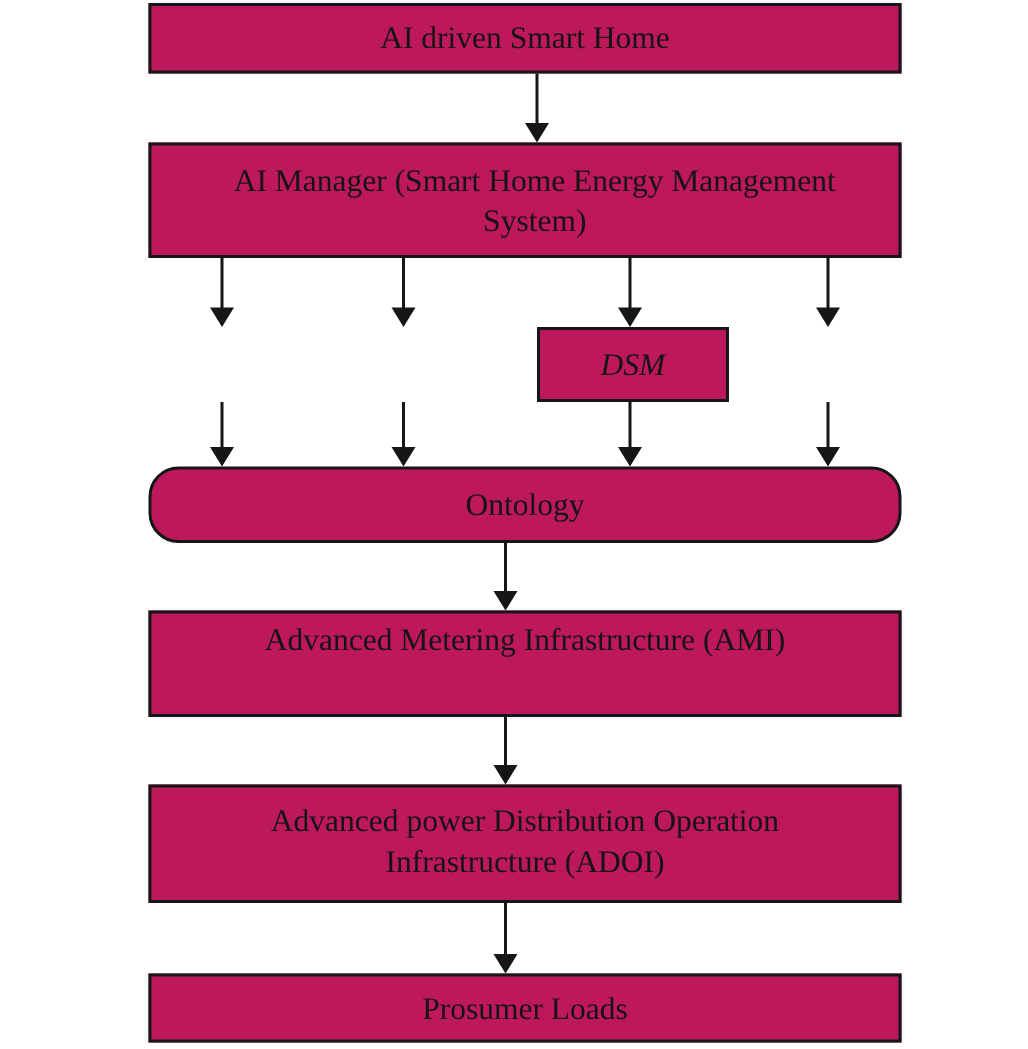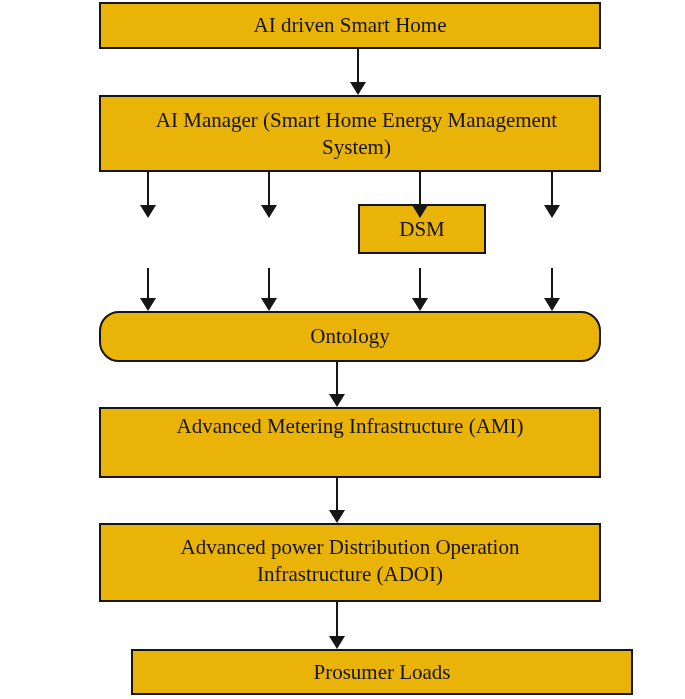--- a/index.html
+++ b/index.html
@@ -9,42 +9,42 @@
     height: 699px;
     background: #ffffff;
     font-family: "Liberation Serif", serif;
     color: #141414;
     overflow: hidden;
   }
   .box {
     position: absolute;
     box-sizing: border-box;
     border: 2px solid #161616;
-    background: #eab308;
+    background: #be185d;
     display: flex;
     align-items: center;
     justify-content: center;
   }
   .box .label {
     font-size: 21px;
     line-height: 1.28;
     text-align: center;
     white-space: pre-line;
   }
   
   .b-smart-home   { left: 99px;  top: 2px;   width: 502px; height: 47px; }
   .b-ai-manager   { left: 99px;  top: 95px;  width: 502px; height: 77px; padding-left: 13px; }
   .b-forecasting  { left: 2px;   top: 218px; width: 183px; height: 50px; }
   .b-nilm         { left: 203px; top: 218px; width: 134px; height: 50px; }
-  .b-dsm          { left: 358px; top: 204px; width: 128px; height: 50px; }
+  .b-dsm          { left: 358px; top: 218px; width: 128px; height: 50px; font-style: italic; }
   .b-controller   { left: 505px; top: 218px; width: 178px; height: 50px; }
   .b-ontology     { left: 99px;  top: 311px; width: 502px; height: 51px; border-radius: 20px; }
   .b-ami          { left: 99px;  top: 407px; width: 502px; height: 71px; padding-bottom: 32px; }
   .b-adoi         { left: 99px;  top: 523px; width: 502px; height: 79px; padding-bottom: 4px; }
-  .b-prosumer     { left: 99px;  top: 649px; width: 502px; height: 46px; margin-left: 32px; }
+  .b-prosumer     { left: 99px;  top: 649px; width: 502px; height: 46px; }
 
   
   .arrow { position: absolute; width: 16px; }
   .arrow .shaft {
     position: absolute;
     left: 50%;
     transform: translateX(-50%);
     top: 0;
     width: 2px;
     height: calc(100% - 9px);

